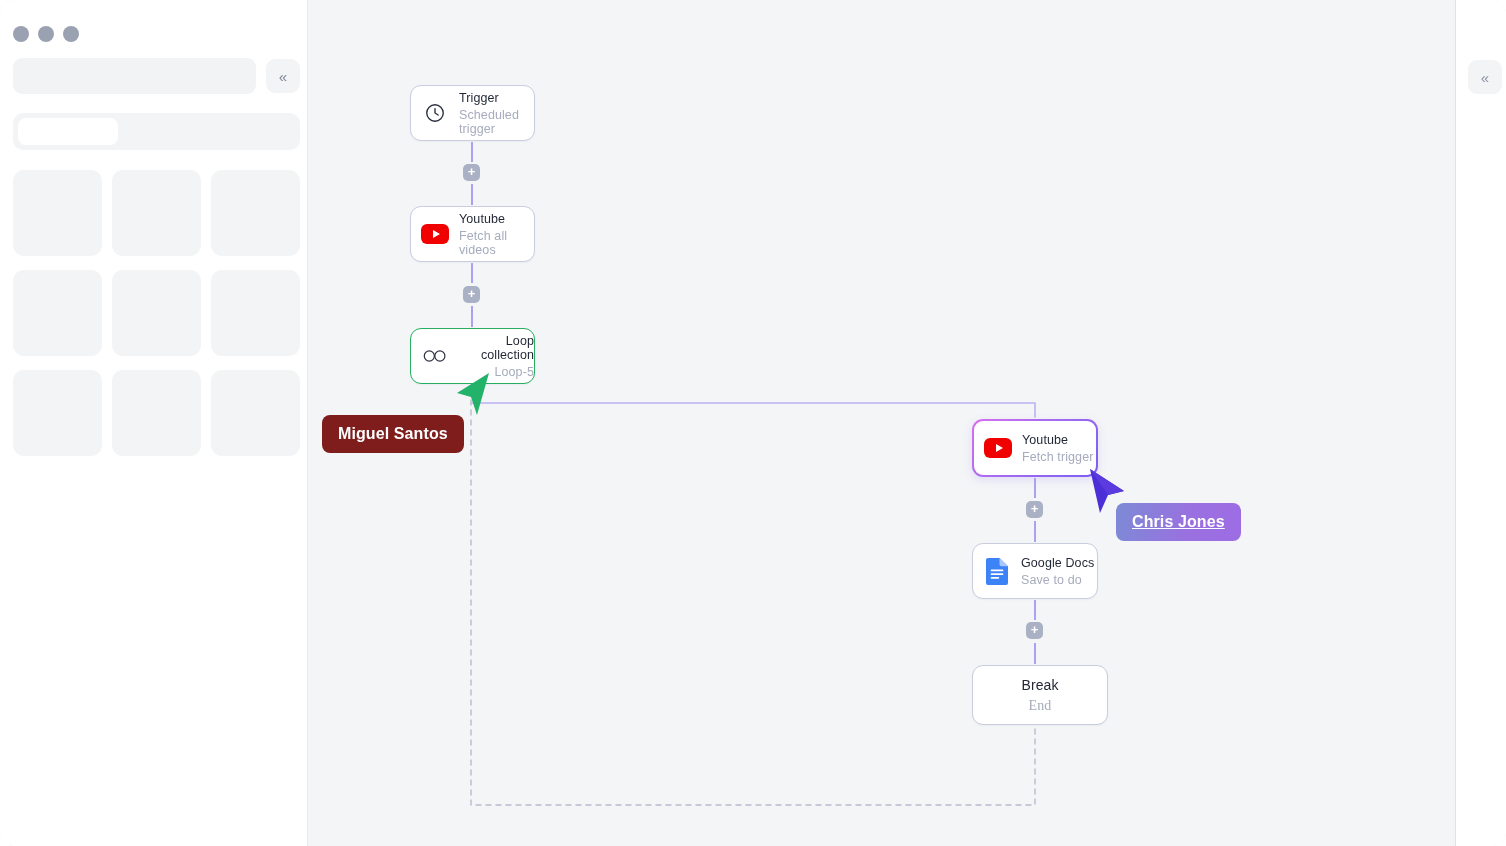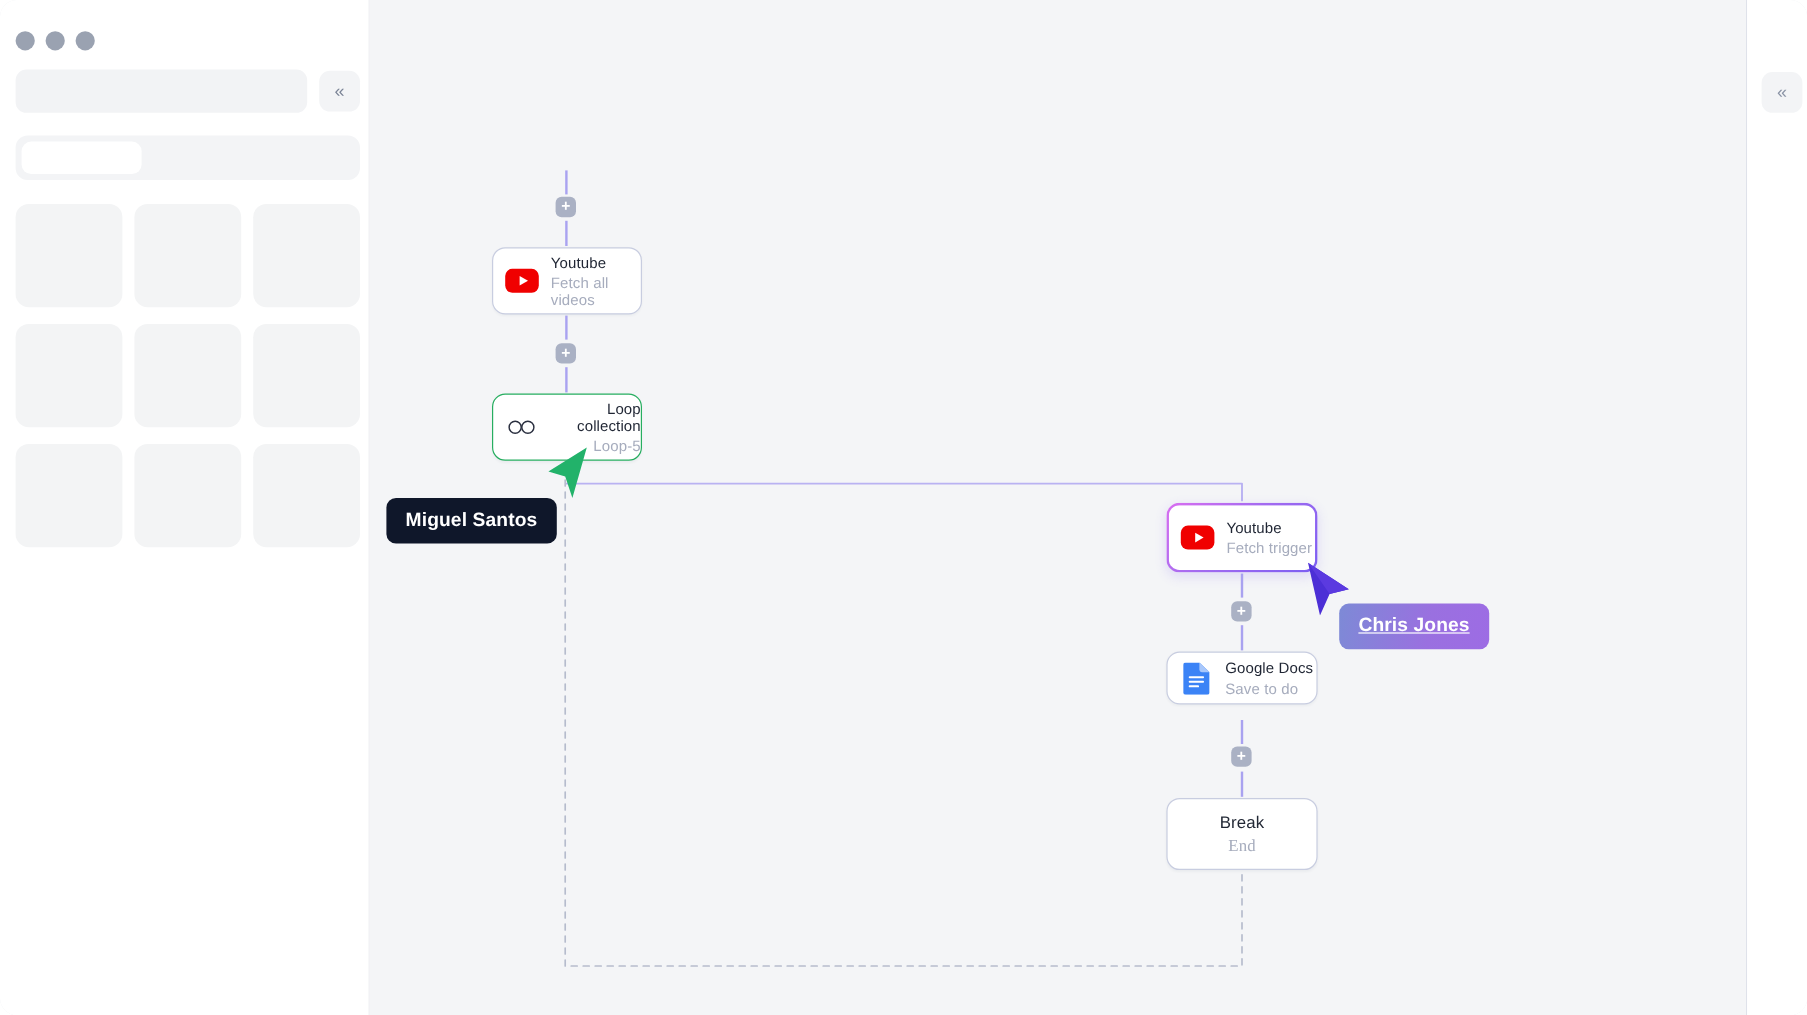--- a/index.html
+++ b/index.html
@@ -230,21 +230,21 @@
   .cursor-label {
     position: absolute;
     border-radius: 8px;
     color: #ffffff;
     font-size: 16px;
     font-weight: 700;
     padding: 10px 16px;
     white-space: nowrap;
     letter-spacing: .1px;
   }
-  .label-green { background: #0f172a; }
+  .label-green { background: #7f1d1d; }
   .label-purple { background: linear-gradient(100deg, #7d8ad6 0%, #9a70e0 60%, #9d6ce4 100%); }
 </style>
 </head>
 <body>
 
 <div id="app">
 
   <div class="sidebar">
 
     <div class="window-dots">
@@ -278,20 +278,32 @@
 
   <div class="canvas">
 
     <svg class="edges" viewBox="0 0 1147 846">
 
       <path d="M 164 403 L 715 403 L 727 403 L 727 417" fill="none" stroke="#b9b2f2" stroke-width="1.6" stroke-linecap="round" stroke-linejoin="round"></path>
 
       <path d="M 163 390 L 163 805 L 727 805 L 727 727" fill="none" stroke="#b6bccd" stroke-width="1.4" stroke-dasharray="5 5" stroke-linecap="round" stroke-linejoin="round"></path>
     </svg>
 
+    <div class="node" style="left:102px; top:85px; width:125px; height:56px;">
+      <span class="ico">
+        <svg width="22" height="22" viewBox="0 0 24 24" fill="none" stroke="#2b3040" stroke-width="1.5">
+          <circle cx="12" cy="12" r="9"></circle>
+          <path d="M12 7.2 V12 L15.4 14.2" stroke-linecap="round"></path>
+        </svg>
+      </span>
+      <span class="txt">
+        <span class="title">Trigger</span>
+        <span class="sub">Scheduled trigger</span>
+      </span>
+    </div>
 
     <div class="vline" style="left:163px; top:142px; height:20px;"></div>
     <div class="plusbtn" style="left:155px; top:164px;">+</div>
     <div class="vline" style="left:163px; top:184px; height:21px;"></div>
 
     <div class="node" style="left:102px; top:206px; width:125px; height:56px;">
       <span class="ico">
         <span class="yt">
             <i></i>
           </span>
@@ -328,21 +340,21 @@
       <span class="txt">
         <span class="title">Youtube</span>
         <span class="sub">Fetch trigger</span>
       </span>
     </div>
 
     <div class="vline" style="left:726px; top:478px; height:20px;"></div>
     <div class="plusbtn" style="left:718px; top:501px;">+</div>
     <div class="vline" style="left:726px; top:521px; height:21px;"></div>
 
-    <div class="node" style="left:664px; top:543px; width:126px; height:44px;">
+    <div class="node" style="left:664px; top:543px; width:126px; height:56px;">
       <span class="ico">
         <svg width="22" height="27" viewBox="0 0 22 27">
           <path d="M2 0 H13.5 L22 8.2 V25 a2 2 0 0 1-2 2 H2 a2 2 0 0 1-2-2 V2 a2 2 0 0 1 2-2 Z" fill="#3b83f6"></path>
           <path d="M13.5 0 L22 8.2 H15.5 a2 2 0 0 1-2-2 Z" fill="#a8c7fb"></path>
           <g fill="#ffffff">
             <rect x="4.6" y="11.5" width="12.8" height="1.7" rx=".8"></rect>
             <rect x="4.6" y="15.3" width="12.8" height="1.7" rx=".8"></rect>
             <rect x="4.6" y="19.1" width="8.6" height="1.7" rx=".8"></rect>
           </g>
         </svg>
@@ -350,21 +362,21 @@
       <span class="txt">
         <span class="title">Google Docs</span>
         <span class="sub">Save to do</span>
       </span>
     </div>
 
     <div class="vline" style="left:726px; top:600px; height:20px;"></div>
     <div class="plusbtn" style="left:718px; top:622px;">+</div>
     <div class="vline" style="left:726px; top:643px; height:21px;"></div>
 
-    <div class="node break" style="left:664px; top:665px; width:126px; height:60px;">
+    <div class="node break" style="left:664px; top:665px; width:136px; height:60px;">
       <span class="txt">
         <span class="title">Break</span>
         <span class="sub">End</span>
       </span>
     </div>
 
     <div class="cursor" style="left:145px; top:371px;">
       <svg width="42" height="44" viewBox="0 0 42 44">
         <path d="M36 2 L4 22 L18 26 L24 44 Z" fill="#22b26a"></path>
       </svg>

